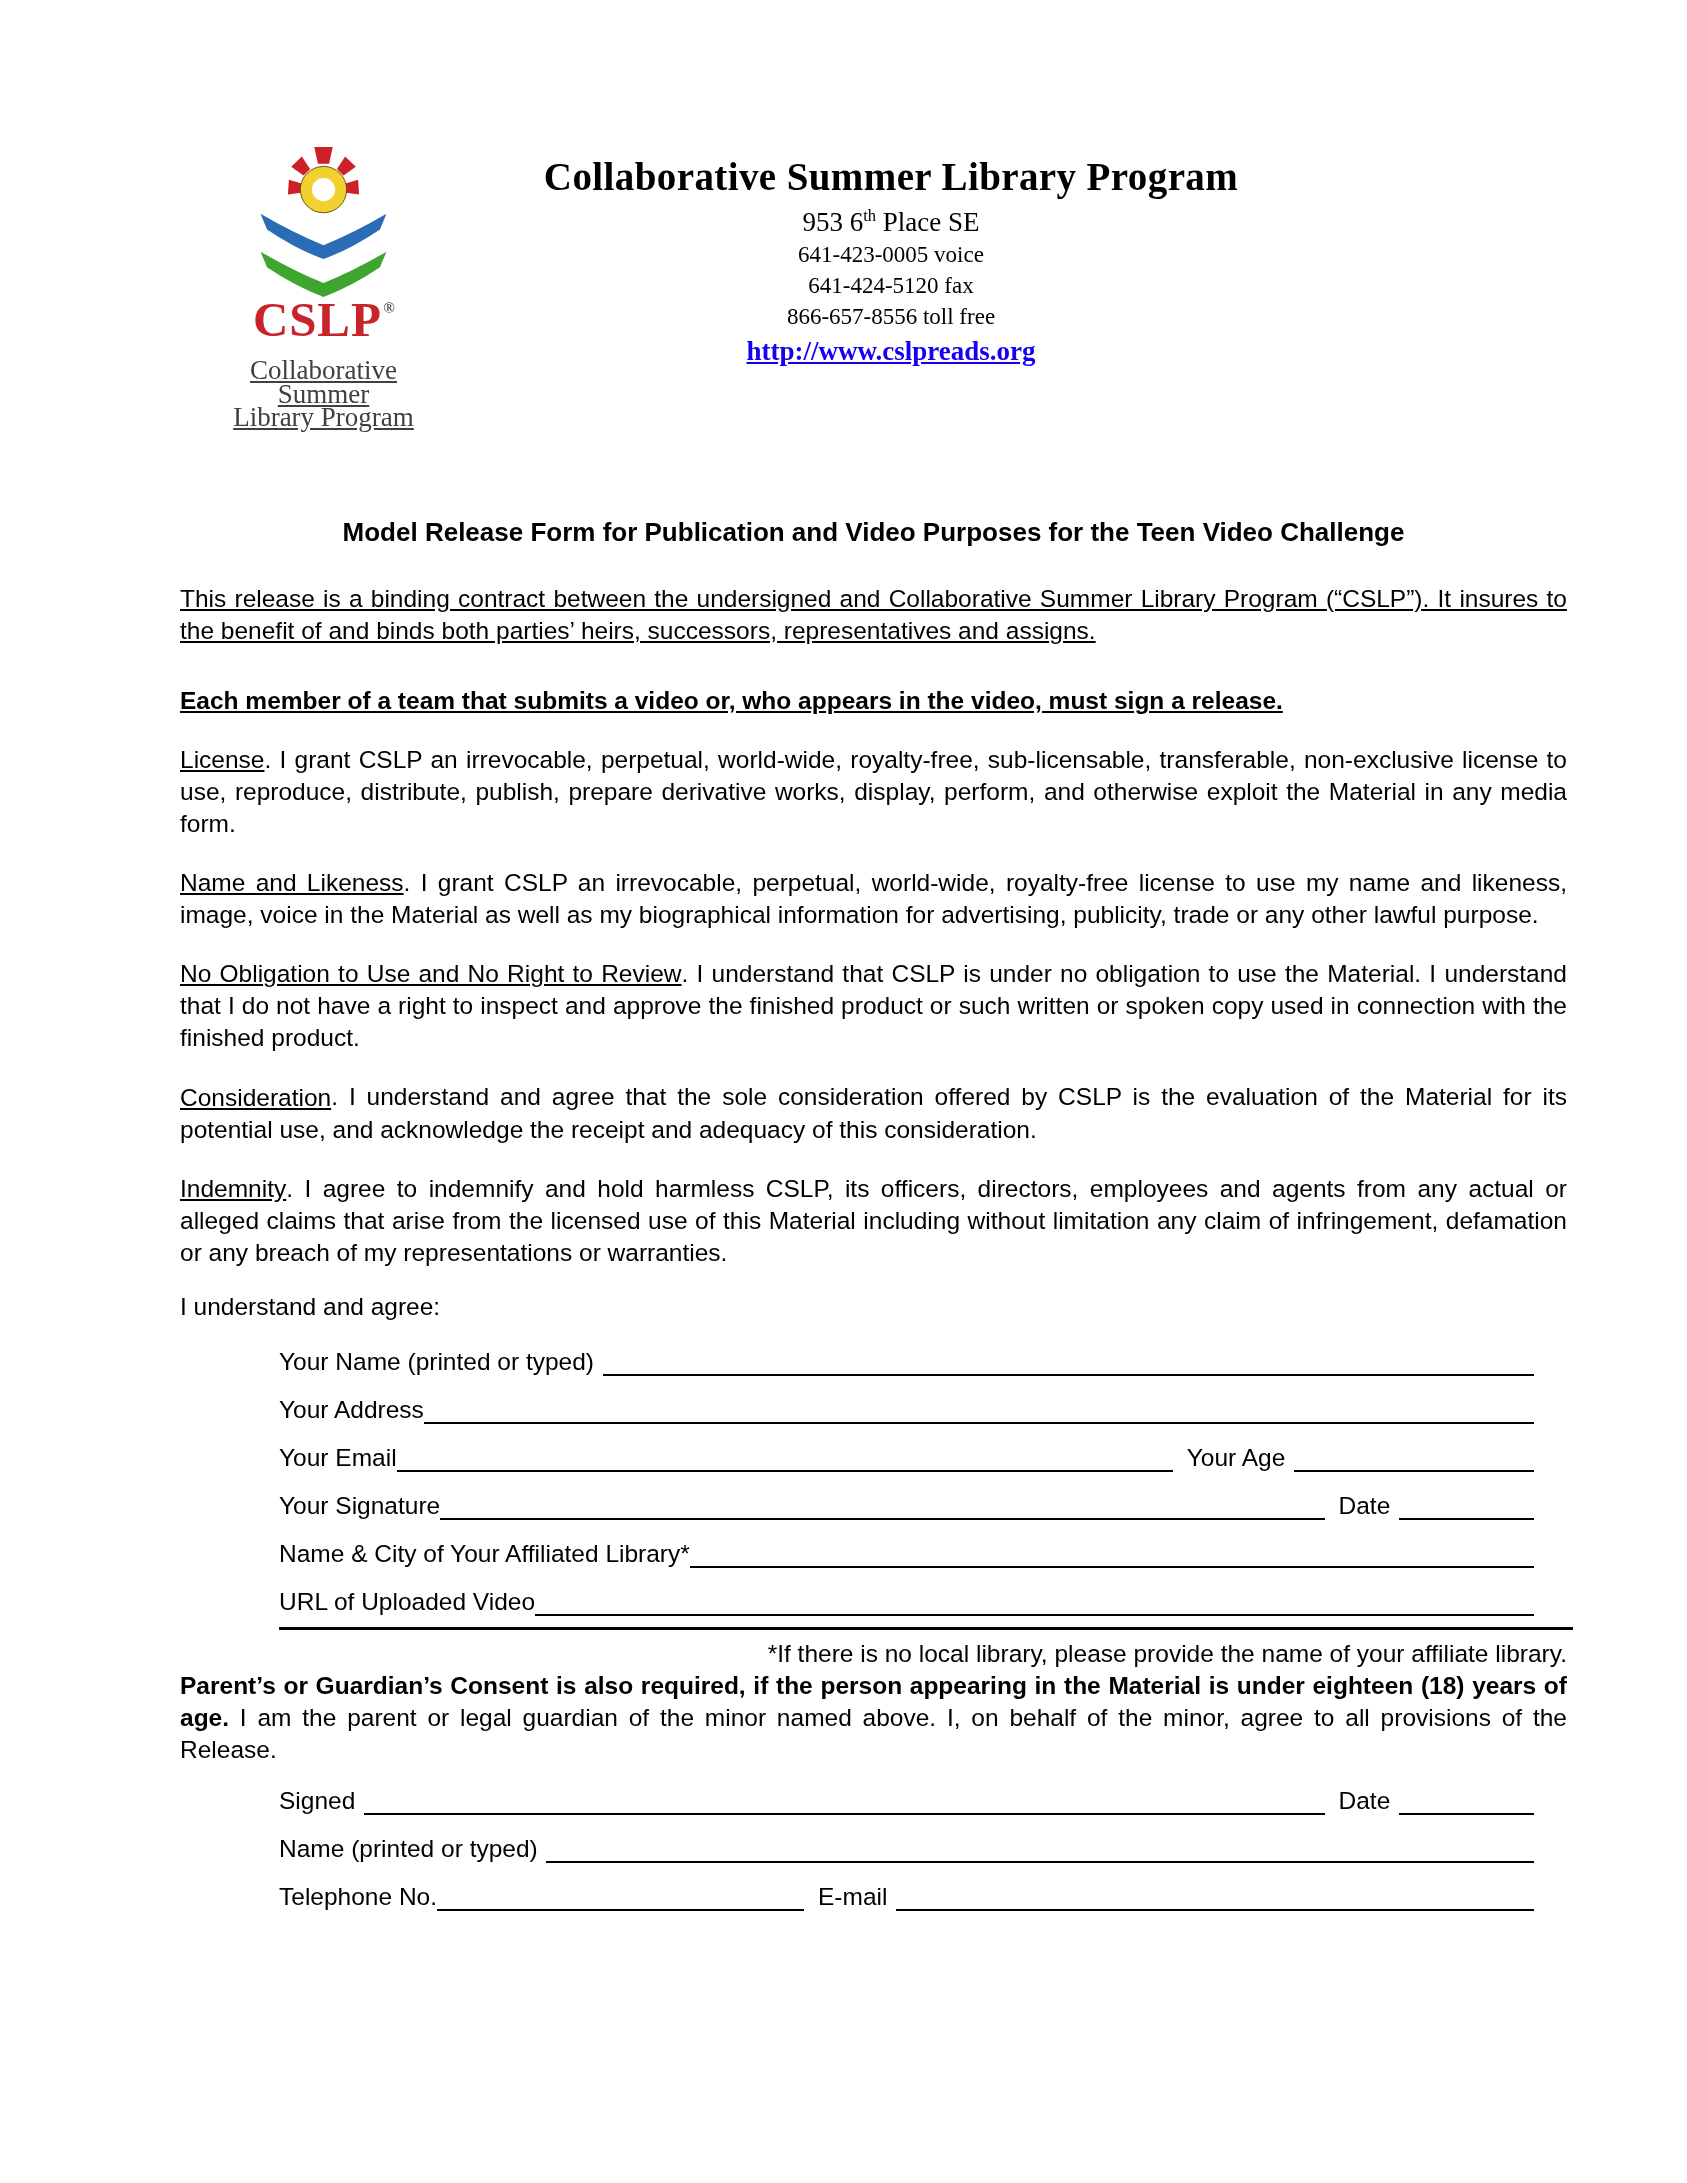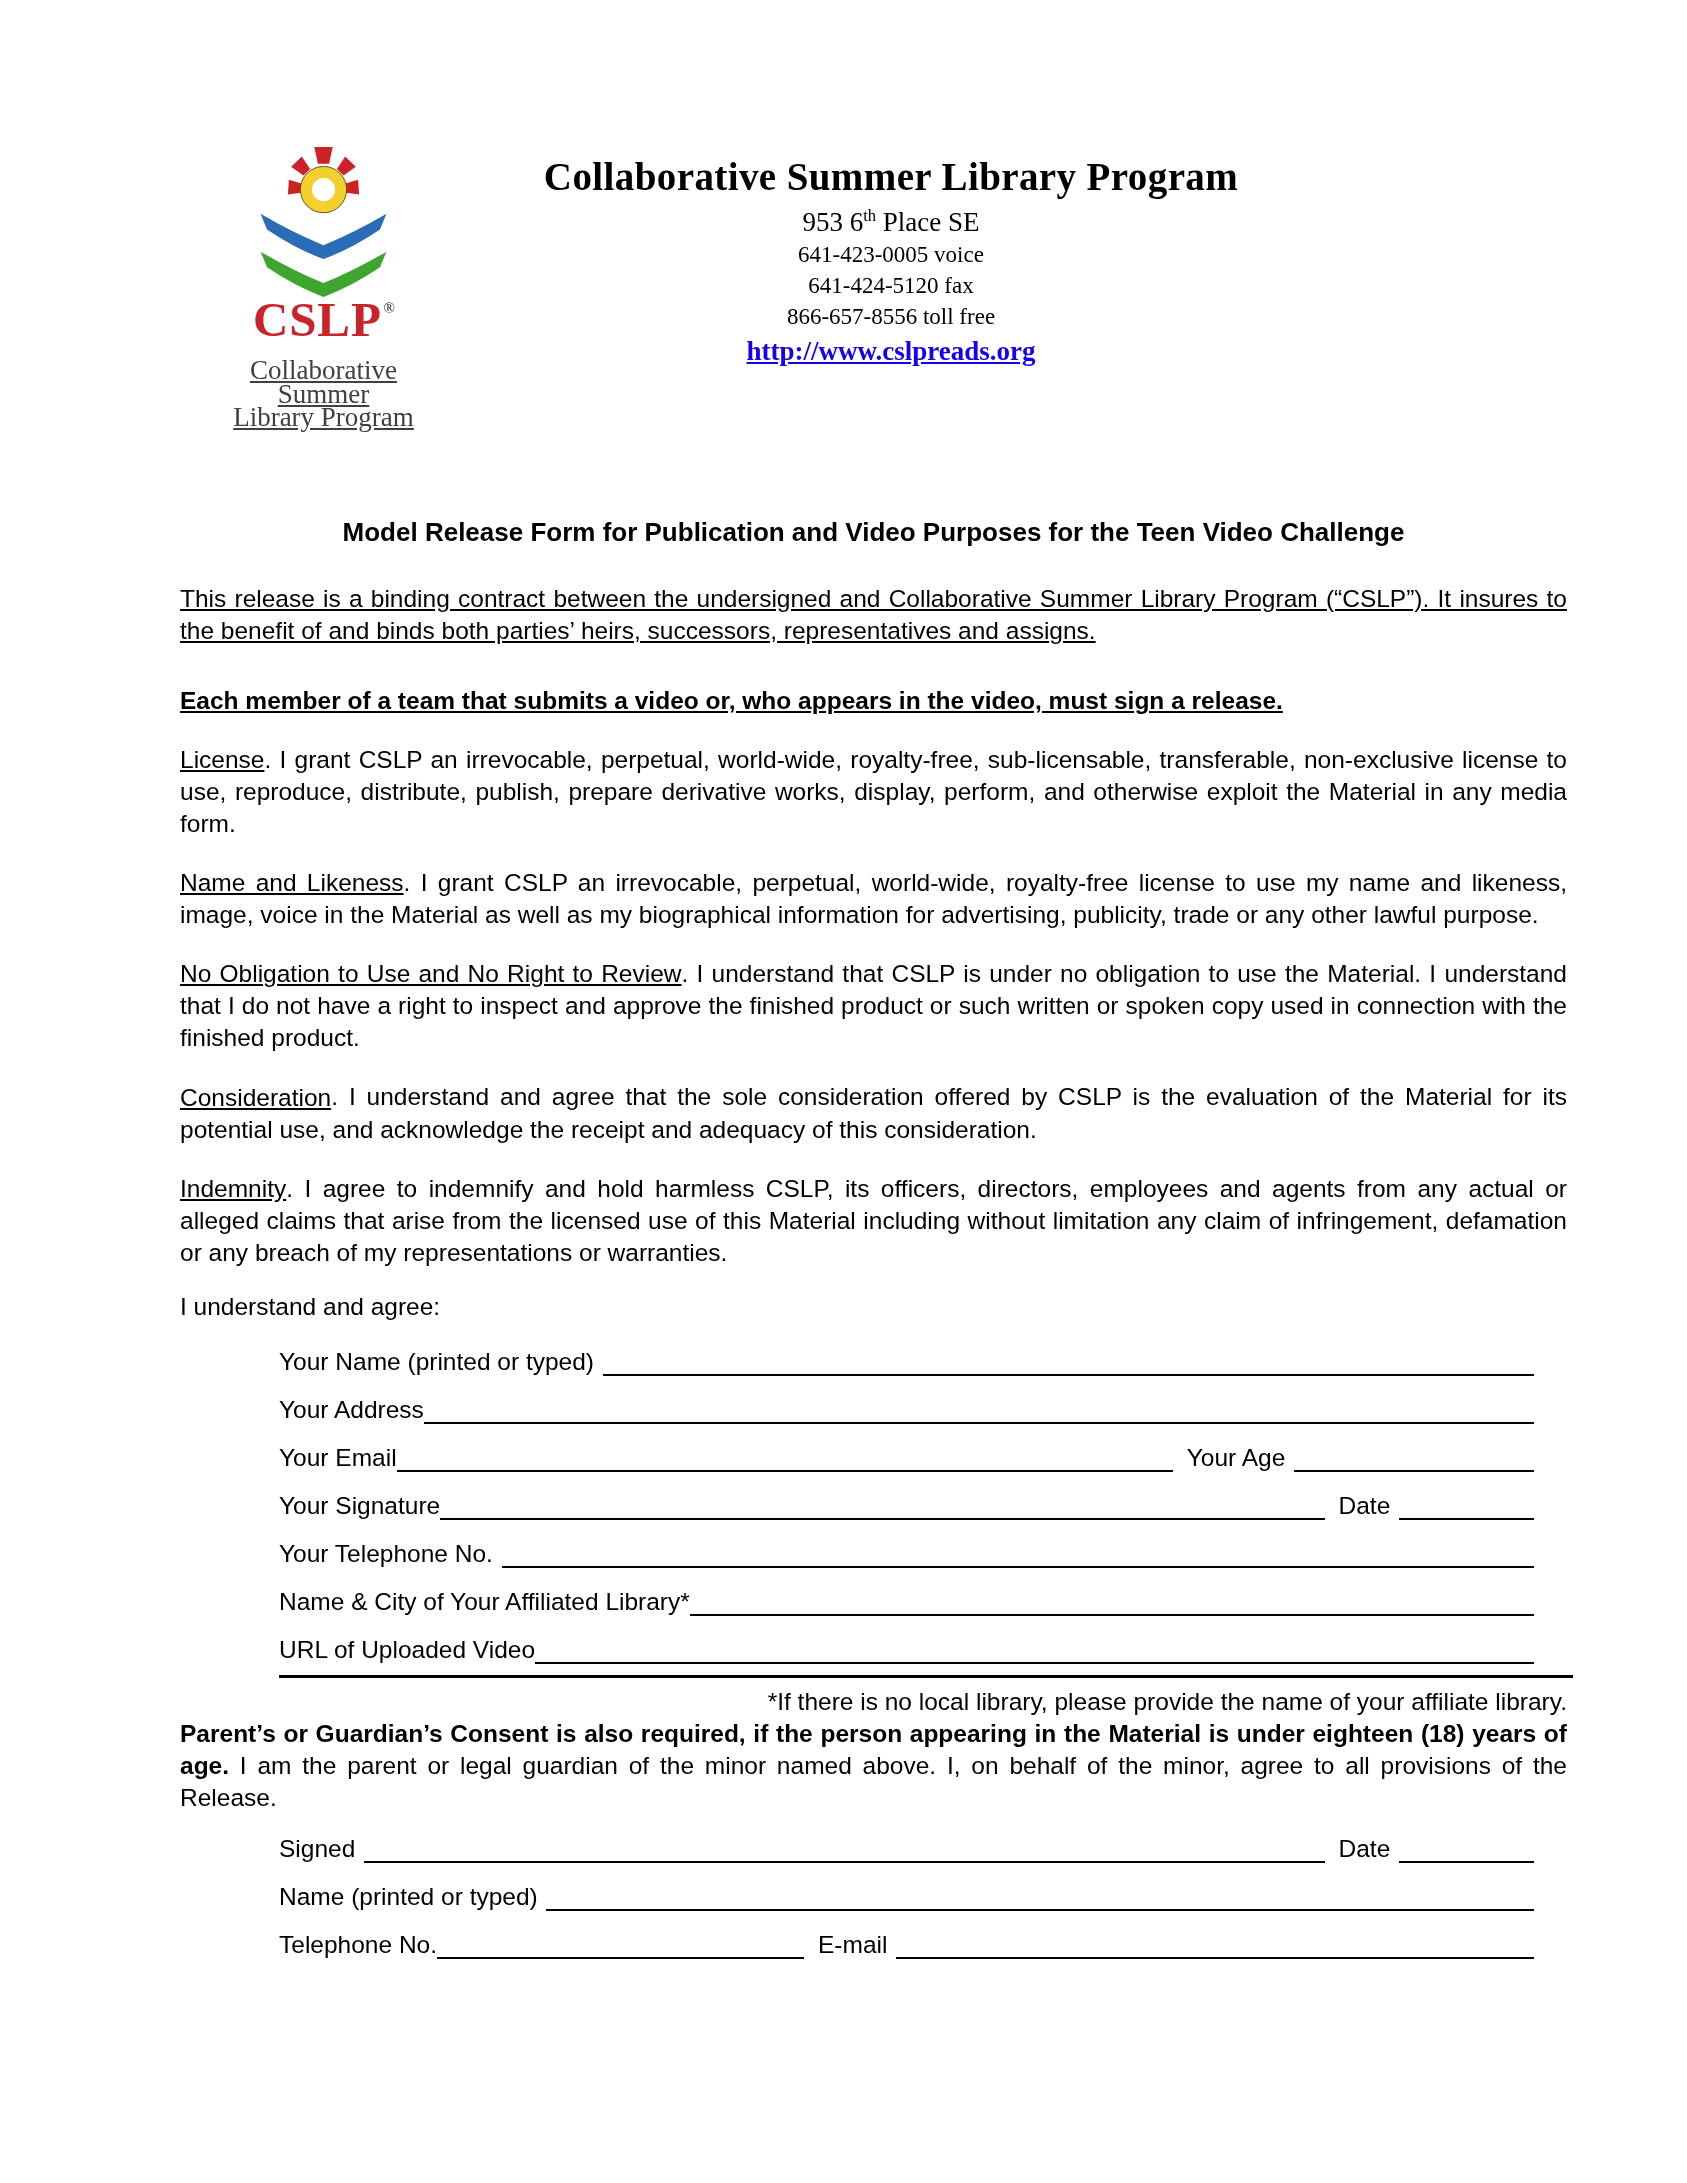--- a/index.html
+++ b/index.html
@@ -165,24 +165,20 @@
         <span class="lbl2">Your Age</span>
         <span class="blank w275"></span>
       </div>
       <div class="frow">
         <span class="lbl">Your Signature</span>
         <span class="blank"></span>
         <span class="lbl2">Date</span>
         <span class="blank w155"></span>
       </div>
       <div class="frow">
-        <span class="lbl sp">Your Telephone No.</span>
-        <span class="blank"></span>
-      </div>
-      <div class="frow">
         <span class="lbl">Name &amp; City of Your Affiliated Library*</span>
         <span class="blank"></span>
       </div>
       <div class="frow">
         <span class="lbl">URL of Uploaded Video</span>
         <span class="blank"></span>
       </div>
     </div>
 
     <div class="cont-line"></div>

